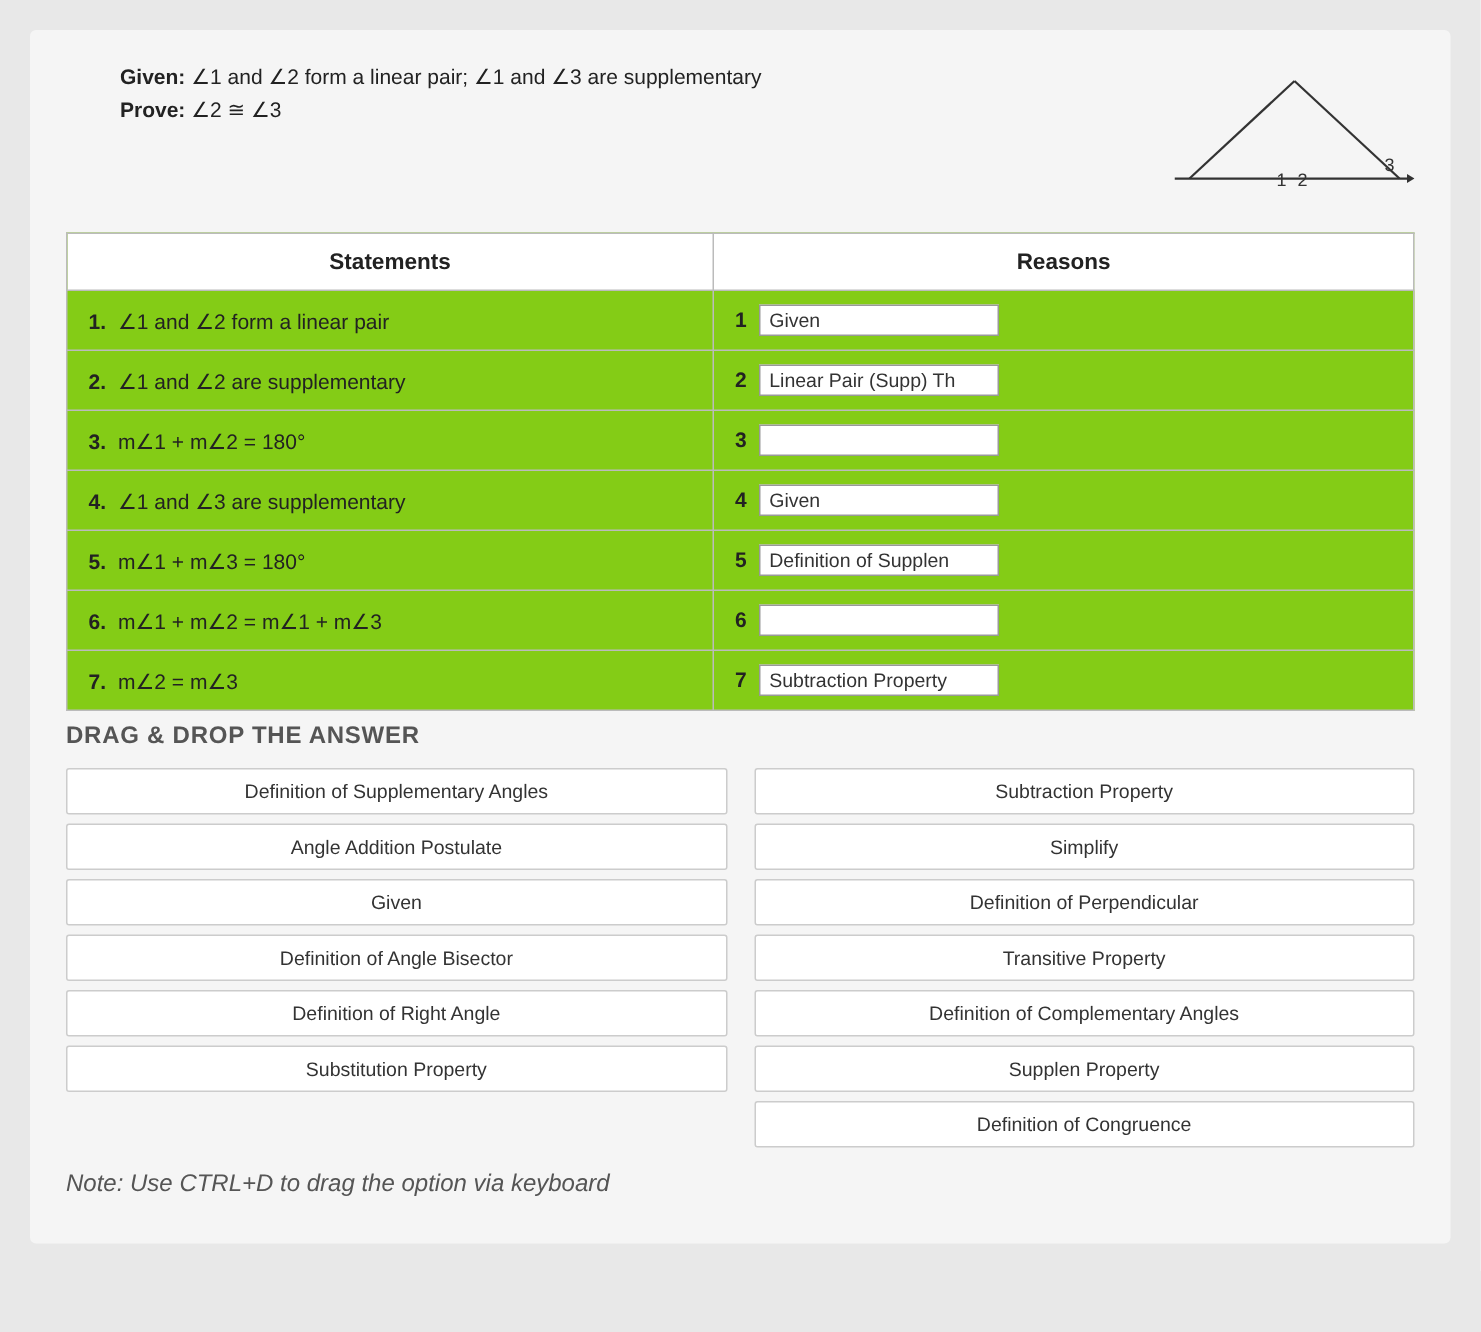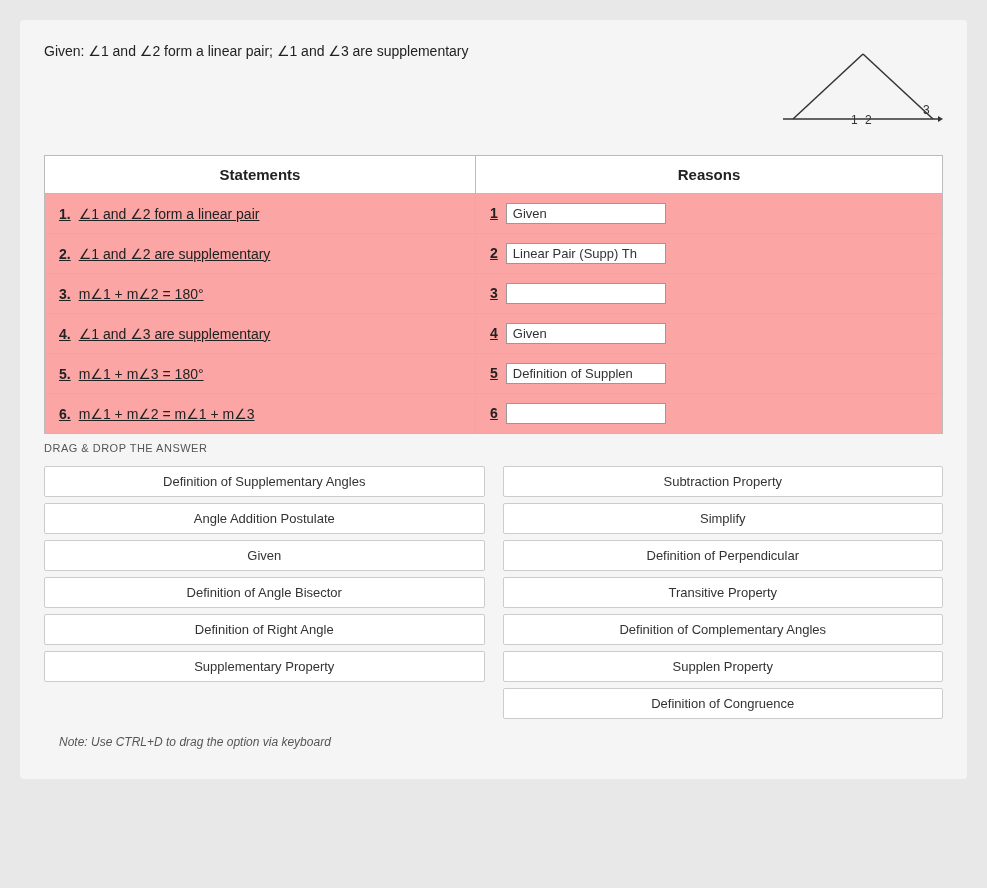--- a/index.html
+++ b/index.html
@@ -20,66 +20,65 @@
     .header {
       display: flex;
       justify-content: space-between;
       align-items: flex-start;
       margin-bottom: 18px;
     }
     .given-prove {
       font-size: 14px;
       line-height: 1.6;
     }
-    .given-prove .label { font-weight: normal; }
+    .given-prove .label { font-weight: bold; margin-left: 36px; }
     .triangle-diagram {
       width: 160px;
       flex-shrink: 0;
       padding-top: 4px;
     }
     
     .proof-table {
       width: 100%;
       border-collapse: collapse;
-      background: #fca5a5;
+      background: #84cc16;
       font-size: 14px;
     }
     .proof-table th {
       font-weight: bold;
       text-align: center;
       padding: 10px 14px;
       border: 1px solid #bbb;
       background: #fff;
       font-size: 15px;
     }
     .proof-table td {
       padding: 9px 14px;
       border: 1px solid #bbb;
       vertical-align: middle;
-      text-decoration: underline;
     }
     .proof-table .stmt-col { width: 48%; }
     .proof-table .reason-col { width: 52%; }
     .row-num { font-weight: bold; margin-right: 8px; }
     .reason-input {
       display: inline-block;
       border: 1px solid #999;
       padding: 2px 6px;
       min-width: 160px;
       font-size: 13px;
       color: #333;
       background: #fff;
     }
     
     .drag-section {
       margin-top: 8px;
     }
     .drag-label {
-      font-size: 11px;
-      font-weight: normal;
+      font-size: 16px;
+      font-weight: bold;
       color: #555;
       letter-spacing: 0.5px;
       margin-bottom: 12px;
       text-transform: uppercase;
     }
     .drag-columns {
       display: flex;
       gap: 18px;
     }
     .drag-col {
@@ -93,37 +92,40 @@
       border: 1px solid #ccc;
       border-radius: 2px;
       padding: 7px 14px;
       text-align: center;
       font-size: 13px;
       color: #333;
       cursor: grab;
       user-select: none;
     }
     .note {
-      font-size: 12px;
+      font-size: 16px;
       color: #555;
       margin-top: 16px;
       font-style: italic;
-      margin-left: 15px;
     }
   </style>
 </head>
 <body>
 
 <div class="page">
 
   <div class="header">
     <div class="given-prove">
       <div>
         <span class="label">Given:</span>
         <span>∠1 and ∠2 form a linear pair;  ∠1 and ∠3 are supplementary</span>
+      </div>
+      <div>
+        <span class="label">Prove:</span>
+        <span>∠2 ≅ ∠3</span>
       </div>
     </div>
     <div class="triangle-diagram">
       <svg width="160" height="90" viewBox="0 0 160 90">
 
         <line x1="10" y1="75" x2="80" y2="10" stroke="#333" stroke-width="1.5"></line>
         <line x1="80" y1="10" x2="150" y2="75" stroke="#333" stroke-width="1.5"></line>
 
         <line x1="0" y1="75" x2="155" y2="75" stroke="#333" stroke-width="1.5"></line>
         <polygon points="155,72 160,75 155,78" fill="#333"></polygon>
@@ -160,33 +162,37 @@
           <td><span class="row-num">4</span><span class="reason-input">Given</span></td>
         </tr>
         <tr>
           <td><span class="row-num">5.</span><span>m∠1 + m∠3 = 180°</span></td>
           <td><span class="row-num">5</span><span class="reason-input">Definition of Supplen</span></td>
         </tr>
         <tr>
           <td><span class="row-num">6.</span><span>m∠1 + m∠2 =  m∠1 + m∠3</span></td>
           <td><span class="row-num">6</span><span class="reason-input">&nbsp;</span></td>
         </tr>
+        <tr>
+          <td><span class="row-num">7.</span><span>m∠2 =  m∠3</span></td>
+          <td><span class="row-num">7</span><span class="reason-input">Subtraction Property</span></td>
+        </tr>
       </tbody>
   </table>
 
   <div class="drag-section">
     <div class="drag-label">DRAG &amp; DROP THE ANSWER</div>
     <div class="drag-columns">
       <div class="drag-col" id="drag-left">
           <div class="drag-item" draggable="true">Definition of Supplementary Angles</div>
           <div class="drag-item" draggable="true">Angle Addition Postulate</div>
           <div class="drag-item" draggable="true">Given</div>
           <div class="drag-item" draggable="true">Definition of Angle Bisector</div>
           <div class="drag-item" draggable="true">Definition of Right Angle</div>
-          <div class="drag-item" draggable="true">Supplementary Property</div>
+          <div class="drag-item" draggable="true">Substitution Property</div>
         </div>
       <div class="drag-col" id="drag-right">
           <div class="drag-item" draggable="true">Subtraction Property</div>
           <div class="drag-item" draggable="true">Simplify</div>
           <div class="drag-item" draggable="true">Definition of Perpendicular</div>
           <div class="drag-item" draggable="true">Transitive Property</div>
           <div class="drag-item" draggable="true">Definition of Complementary Angles</div>
           <div class="drag-item" draggable="true">Supplen Property</div>
           <div class="drag-item" draggable="true">Definition of Congruence</div>
         </div>

